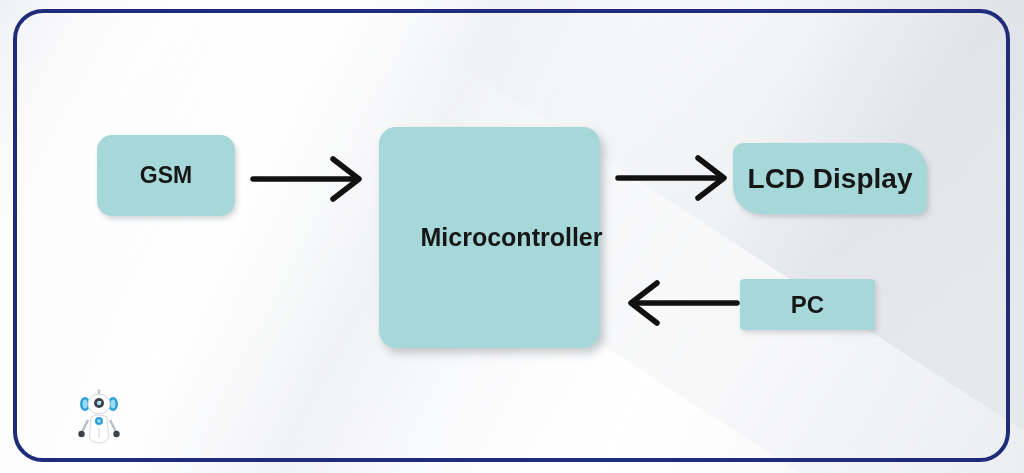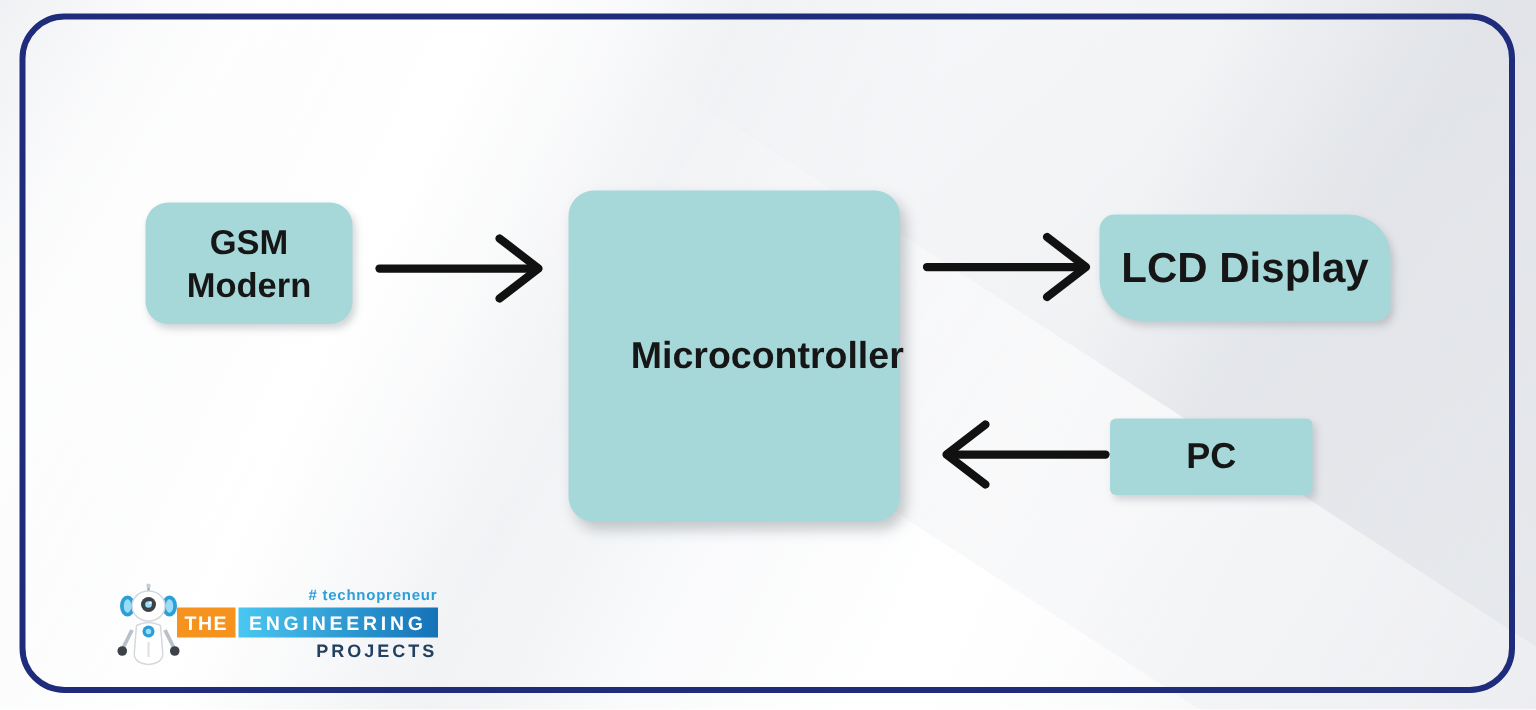--- a/index.html
+++ b/index.html
@@ -117,21 +117,20 @@
 
 <div class="stage">
   <div class="band band-1"></div>
   <div class="band band-2"></div>
   <div class="band band-3"></div>
 
   <div class="frame"></div>
 
   <div class="node node-gsm">
     <div>GSM</div>
-    <div>Modern</div>
   </div>
 
   <div class="node node-mcu">
     <div>Microcontroller</div>
   </div>
 
   <div class="node node-lcd">
     <div>LCD Display</div>
   </div>
 
@@ -173,22 +172,14 @@
       <line x1="10" y1="32" x2="4" y2="44" stroke="#b9c1c8" stroke-width="2.5"></line>
       <line x1="32" y1="32" x2="38" y2="44" stroke="#b9c1c8" stroke-width="2.5"></line>
       <circle cx="3.5" cy="46" r="3.2" fill="#3c4248"></circle>
       <circle cx="38.5" cy="46" r="3.2" fill="#3c4248"></circle>
 
       <path d="M13 29 Q21 25 29 29 L30.5 48 Q30.5 54 21 55 Q11.5 54 11.5 48 Z" fill="#ffffff" stroke="#d4d9de" stroke-width="1"></path>
       <circle cx="21" cy="33" r="4" fill="#2d9fd8"></circle>
       <circle cx="21" cy="33" r="1.8" fill="#9adcf5"></circle>
       <line x1="21" y1="40" x2="21" y2="50" stroke="#dfe3e7" stroke-width="1.5"></line>
     </svg>
-    <div class="logo-text">
-      <div class="logo-tagline"># technopreneur</div>
-      <div class="logo-row">
-        <span class="logo-the">THE</span>
-        <span class="logo-engineering">ENGINEERING</span>
-      </div>
-      <div class="logo-projects">PROJECTS</div>
-    </div>
   </div>
 </div>
 
 </body></html>

